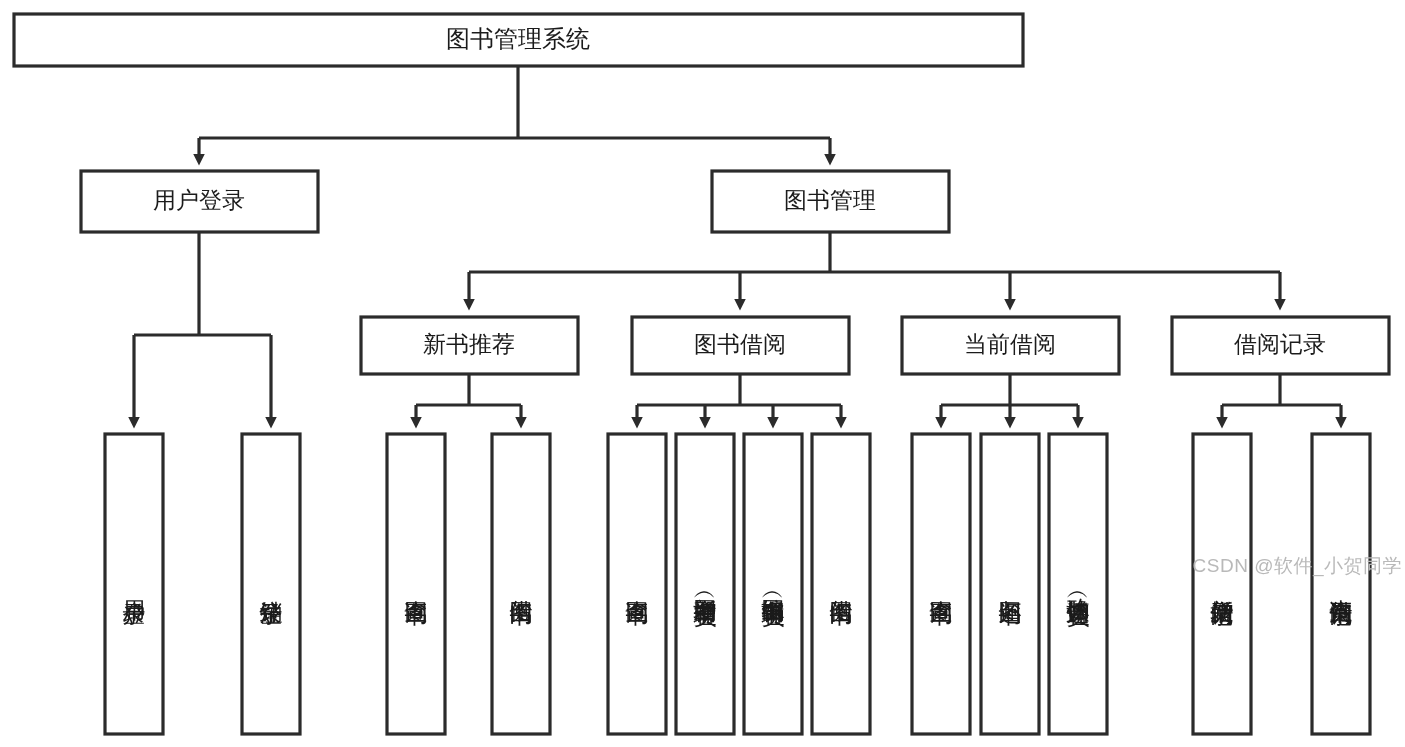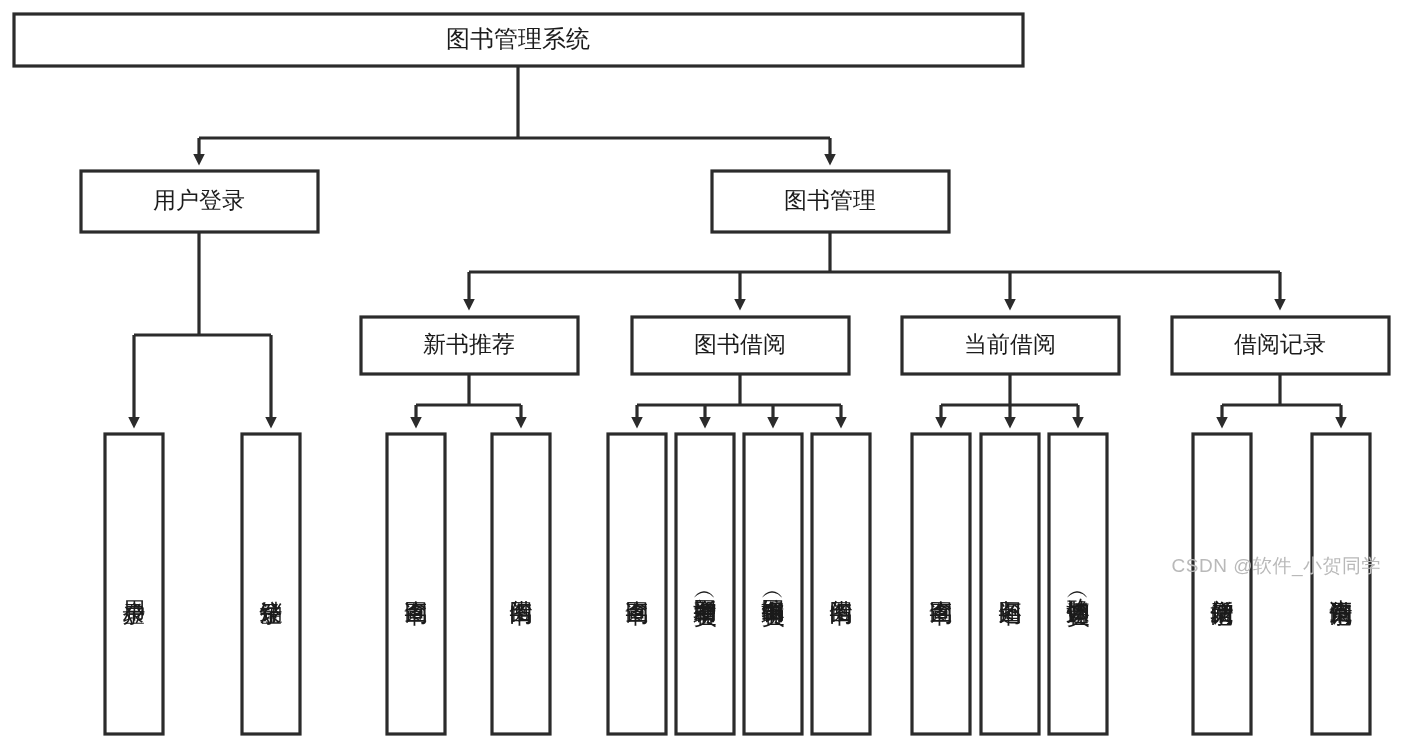--- a/index.html
+++ b/index.html
@@ -29,21 +29,21 @@
     color:#1b1b1b;
     writing-mode:vertical-rl;
     text-orientation:upright;
     letter-spacing:1px;
     display:flex;align-items:center;justify-content:center;
     white-space:nowrap;
     pointer-events:none;
     user-select:none;
   }
   .watermark{
-    position:absolute;right:24px;bottom:4px;
+    position:absolute;right:3px;bottom:4px;
     font-family:"Liberation Sans","DejaVu Sans",sans-serif;
     font-size:19px;color:#b9b9b9;letter-spacing:.5px;white-space:nowrap;margin-top:28px;
   }
 </style>
 </head>
 <body>
 
 <div id="diagram-root">
 
   <svg id="flow" viewBox="0 0 1405 747">

